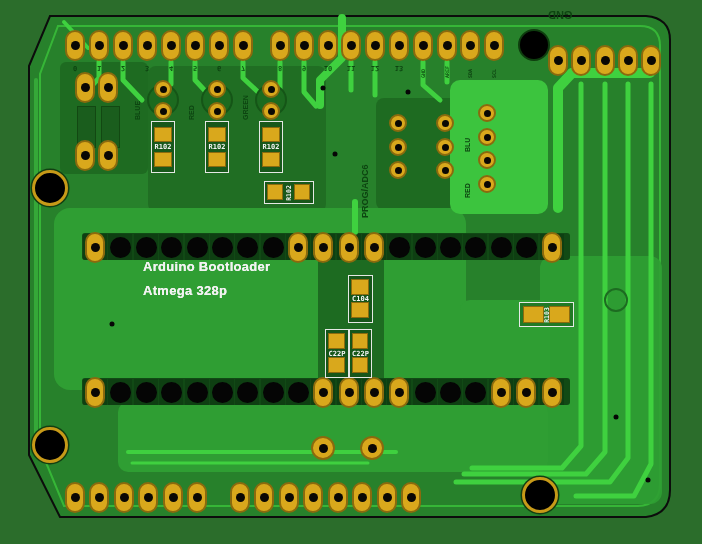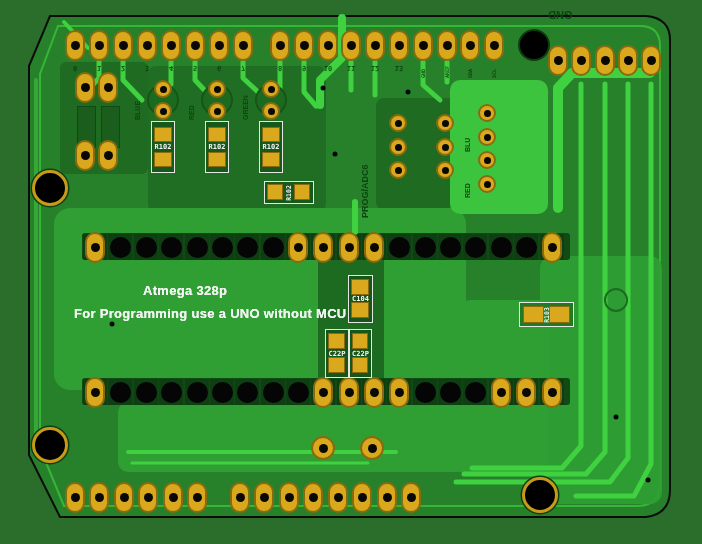--- a/index.html
+++ b/index.html
@@ -307,22 +307,22 @@
   </div>
 
   <div class="comp" style="left:519px;top:302px;width:55px;height:25px;">
     <div class="cpad" style="left:3px;top:3px;width:21px;height:17px;"></div>
     <div class="cpad" style="left:29px;top:3px;width:21px;height:17px;"></div>
     <span class="clabel-v">
         <span>R103</span>
       </span>
   </div>
 
+  <div class="silk" style="left:143px;top:259px;">Arduino Bootloader</div>
   <div class="silk" style="left:143px;top:283px;">Atmega 328p</div>
-  <div class="silk" style="left:74px;top:306px;">For Programming use a UNO without MCU</div>
 
   <div class="backsilk flip180" style="left:548px;top:9px;font-size:11px;">GND</div>
   <div class="backsilk vtext" style="left:360px;top:100px;height:118px;font-size:9px;">PROG/ADC6</div>
   <div class="backsilk vtext" style="left:134px;top:84px;height:36px;font-size:7px;">BLUE</div>
   <div class="backsilk vtext" style="left:188px;top:84px;height:36px;font-size:7px;">RED</div>
   <div class="backsilk vtext" style="left:242px;top:84px;height:36px;font-size:7px;">GREEN</div>
   <div class="backsilk vtext" style="left:464px;top:110px;height:42px;font-size:7px;">BLU</div>
   <div class="backsilk vtext" style="left:464px;top:156px;height:42px;font-size:7px;">RED</div>
 
   <div id="pins">

